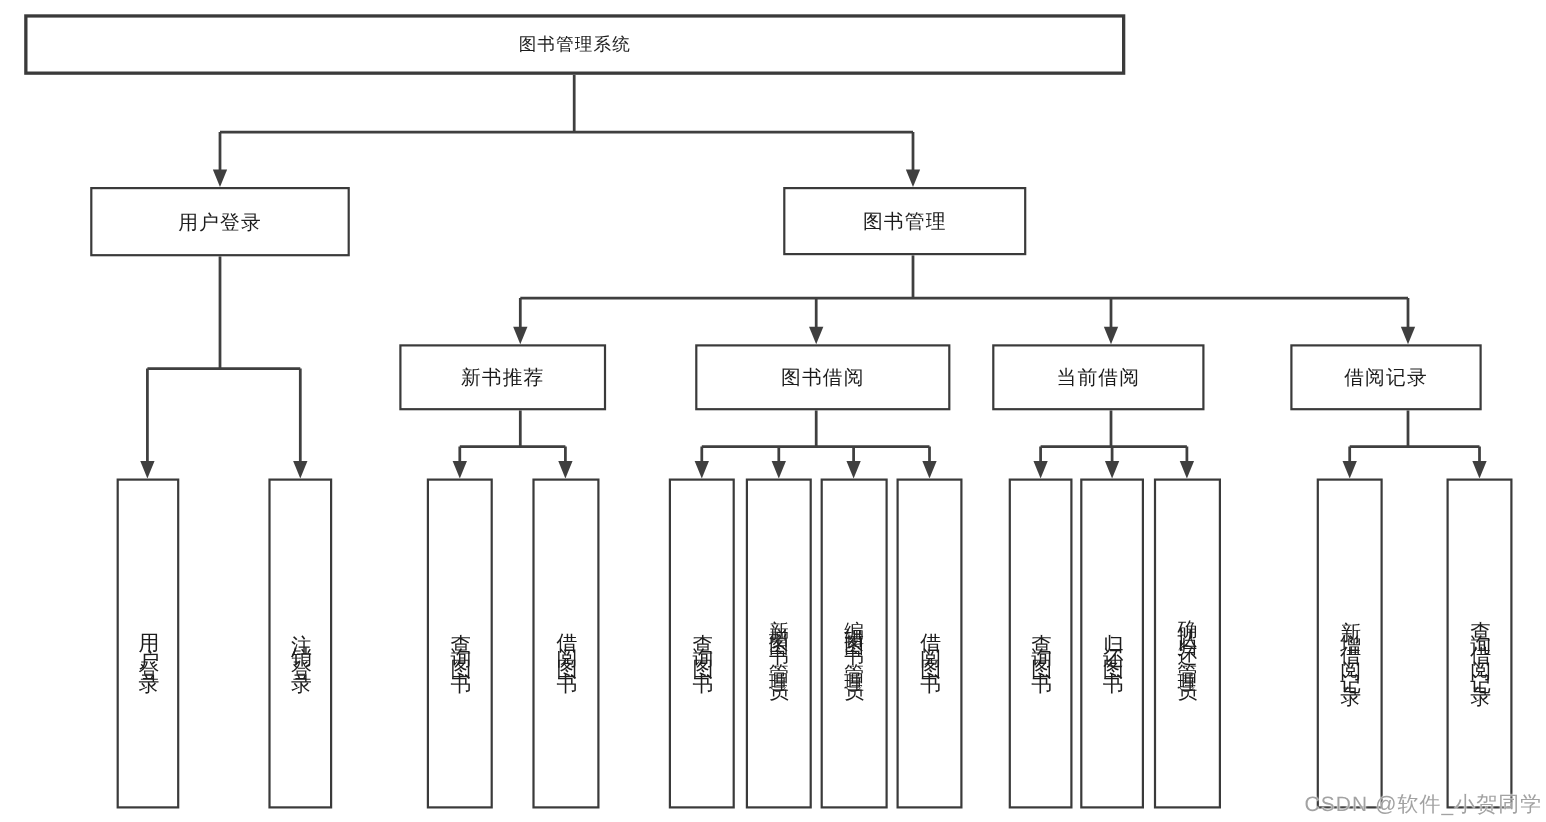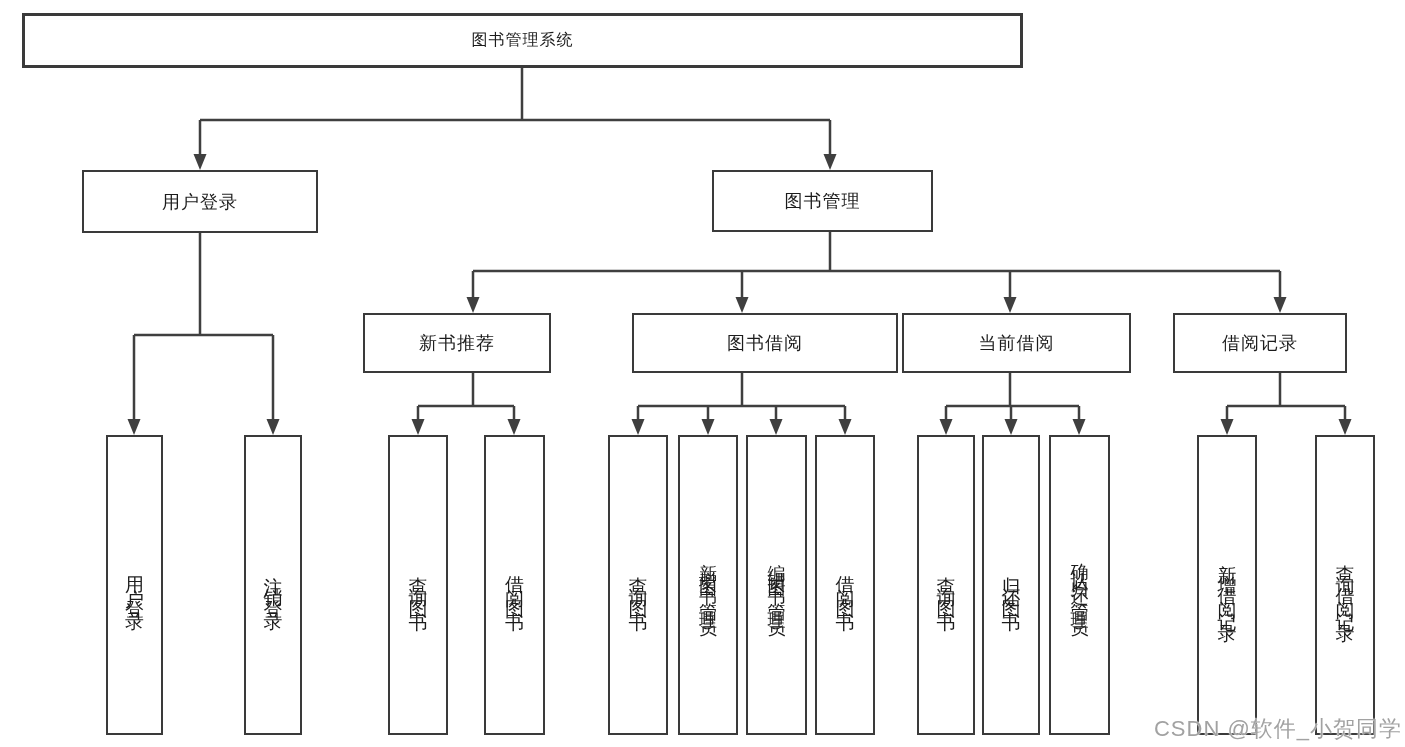--- a/index.html
+++ b/index.html
@@ -45,21 +45,21 @@
     letter-spacing: 12px;
   }
   .leaf.long {
     font-size: 18px;
     letter-spacing: 8px;
   }
   .watermark {
     position: absolute;
     right: 3px;
     bottom: 3px;
-    font-size: 22px;
+    font-size: 19px;
     color: #a2a2a2;
     letter-spacing: 1px;
     text-shadow: 0 0 2px #ffffff, 0 0 1px #ffffff;
     z-index: 5;
   }
 </style>
 </head>
 <body>
 
 <div class="canvas">
@@ -99,22 +99,22 @@
       <use href="#arr" x="1345" y="435"></use>
     </g>
   </svg>
 
   <div class="node root" style="left:22px; top:13px; width:1001px; height:55px;">图书管理系统</div>
 
   <div class="node" style="left:82px; top:170px; width:236px; height:63px;">用户登录</div>
   <div class="node" style="left:712px; top:170px; width:221px; height:62px;">图书管理</div>
 
   <div class="node" style="left:363px; top:313px; width:188px; height:60px;">新书推荐</div>
-  <div class="node" style="left:632px; top:313px; width:266px; height:60px;">图书借阅</div>
-  <div class="node" style="left:902px; top:313px; width:229px; height:60px;">当前借阅</div>
+  <div class="node" style="left:632px; top:313px; width:232px; height:60px;">图书借阅</div>
+  <div class="node" style="left:902px; top:313px; width:193px; height:60px;">当前借阅</div>
   <div class="node" style="left:1173px; top:313px; width:174px; height:60px;">借阅记录</div>
 
   <div class="node leaf" style="left:106px; top:435px; width:57px; height:300px;">用户登录</div>
   <div class="node leaf" style="left:244px; top:435px; width:58px; height:300px;">注销登录</div>
 
   <div class="node leaf" style="left:388px; top:435px; width:60px; height:300px;">查询图书</div>
   <div class="node leaf" style="left:484px; top:435px; width:61px; height:300px;">借阅图书</div>
 
   <div class="node leaf" style="left:608px; top:435px; width:60px; height:300px;">查询图书</div>
   <div class="node leaf long" style="left:678px; top:435px; width:60px; height:300px;">新增图书（管理员）</div>

